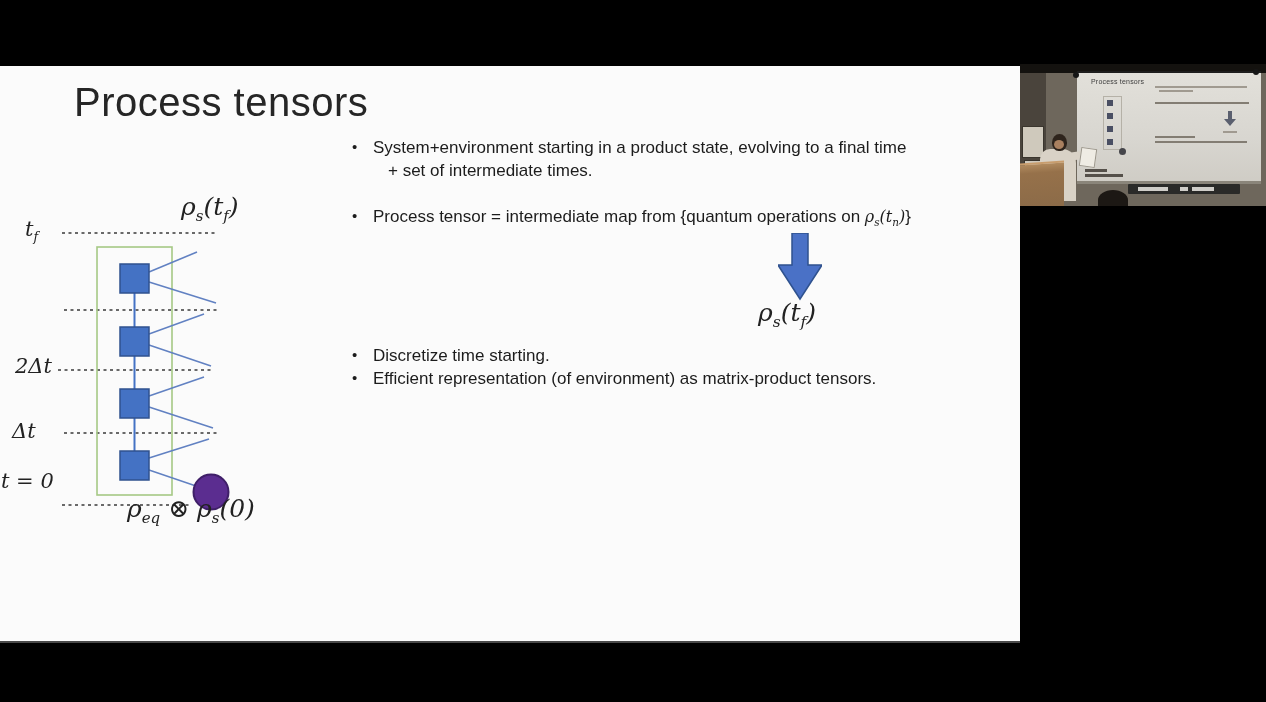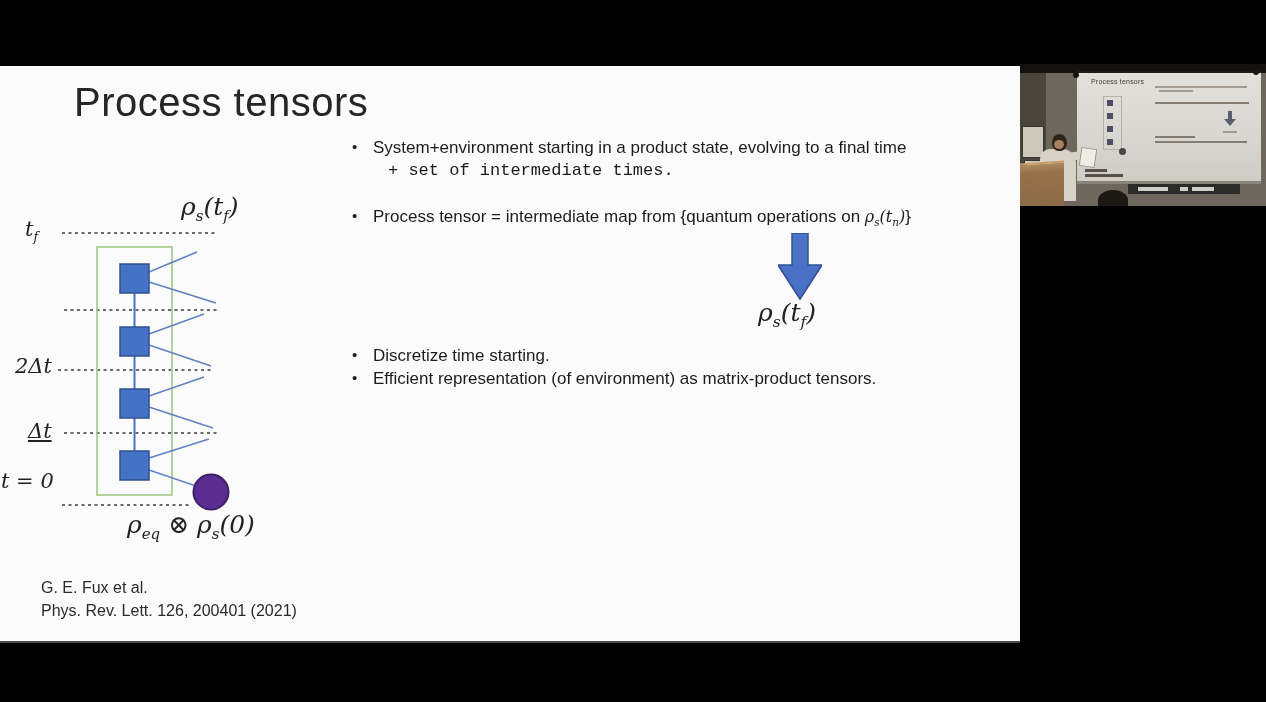--- a/index.html
+++ b/index.html
@@ -11,21 +11,21 @@
   .slide{
     position:absolute;left:0;top:66px;width:1020px;height:575px;
     background:#fbfbfb;border-bottom:2px solid #4a4a4a;
   }
   .slide-title{
     position:absolute;left:74px;top:14px;font-size:40px;color:#262626;
     letter-spacing:.5px;font-weight:400;
   }
   .bullet-row{position:absolute;color:#1c1c1c;font-size:17px;white-space:nowrap;}
   .bullet-dot{position:absolute;left:-21px;top:0;font-size:15px;color:#1c1c1c;}
-  .cont-line{position:absolute;color:#1c1c1c;font-size:17px;white-space:nowrap;font-family:Liberation Mono, monospace;}
+  .cont-line{position:absolute;color:#1c1c1c;font-size:17px;white-space:nowrap;}
   .math{font-family:"DejaVu Serif",serif;font-style:italic;}
   .math sub{font-size:.62em;font-style:italic;}
   .inline-math{font-family:"DejaVu Serif",serif;font-style:italic;font-size:16px;}
   .inline-math sub{font-size:.65em;}
   
   .time-label{position:absolute;font-family:"DejaVu Serif",serif;font-style:italic;
     font-size:21px;color:#222;}
   .rho-label{position:absolute;font-family:"DejaVu Serif",serif;font-style:italic;
     font-size:25px;color:#222;}
   .rho-label sub,.time-label sub{font-size:.6em;}
@@ -148,34 +148,30 @@
       <rect class="pt-node" x="120" y="385" width="29" height="29" fill="#4472c4"></rect>
     </g>
 
     <circle class="pt-circle" cx="211" cy="426" r="17.5" fill="#5b2d90"></circle>
   </svg>
 
   <div class="time-label" style="left:25px;top:151px;">
     <span>t</span><sub>f</sub>
   </div>
   <div class="time-label" style="left:15px;top:288px;">2Δt</div>
-  <div class="time-label" style="left:28px;top:353px;text-decoration:underline;">Δt</div>
+  <div class="time-label" style="left:12px;top:353px;">Δt</div>
   <div class="time-label" style="left:1px;top:403px;">t = 0</div>
 
   <div class="rho-label" style="left:181px;top:126px;">
     <span>ρ</span><sub>s</sub><span>(t</span><sub>f</sub><span>)</span>
   </div>
-  <div class="rho-label" style="left:127px;top:444px;text-align:center;">
+  <div class="rho-label" style="left:127px;top:428px;text-align:center;">
     <span>ρ</span><sub>eq</sub><span class="up"> ⊗ </span><span>ρ</span><sub>s</sub><span>(0)</span>
   </div>
 
-  <div class="citation">
-    <div>G. E. Fux et al.</div>
-    <div>Phys. Rev. Lett. 126, 200401 (2021)</div>
-  </div>
 </div>
 
 <div class="video-feed">
   <div class="vf-ceiling"></div>
   <div class="vf-leftwall"></div>
   <div class="vf-poster" style="left:2px;top:62px;width:20px;height:30px;"></div>
   <div class="vf-poster" style="left:4px;top:96px;width:16px;height:14px;"></div>
 
   <div class="vf-screen">
     <div class="mini-title">Process tensors</div>

